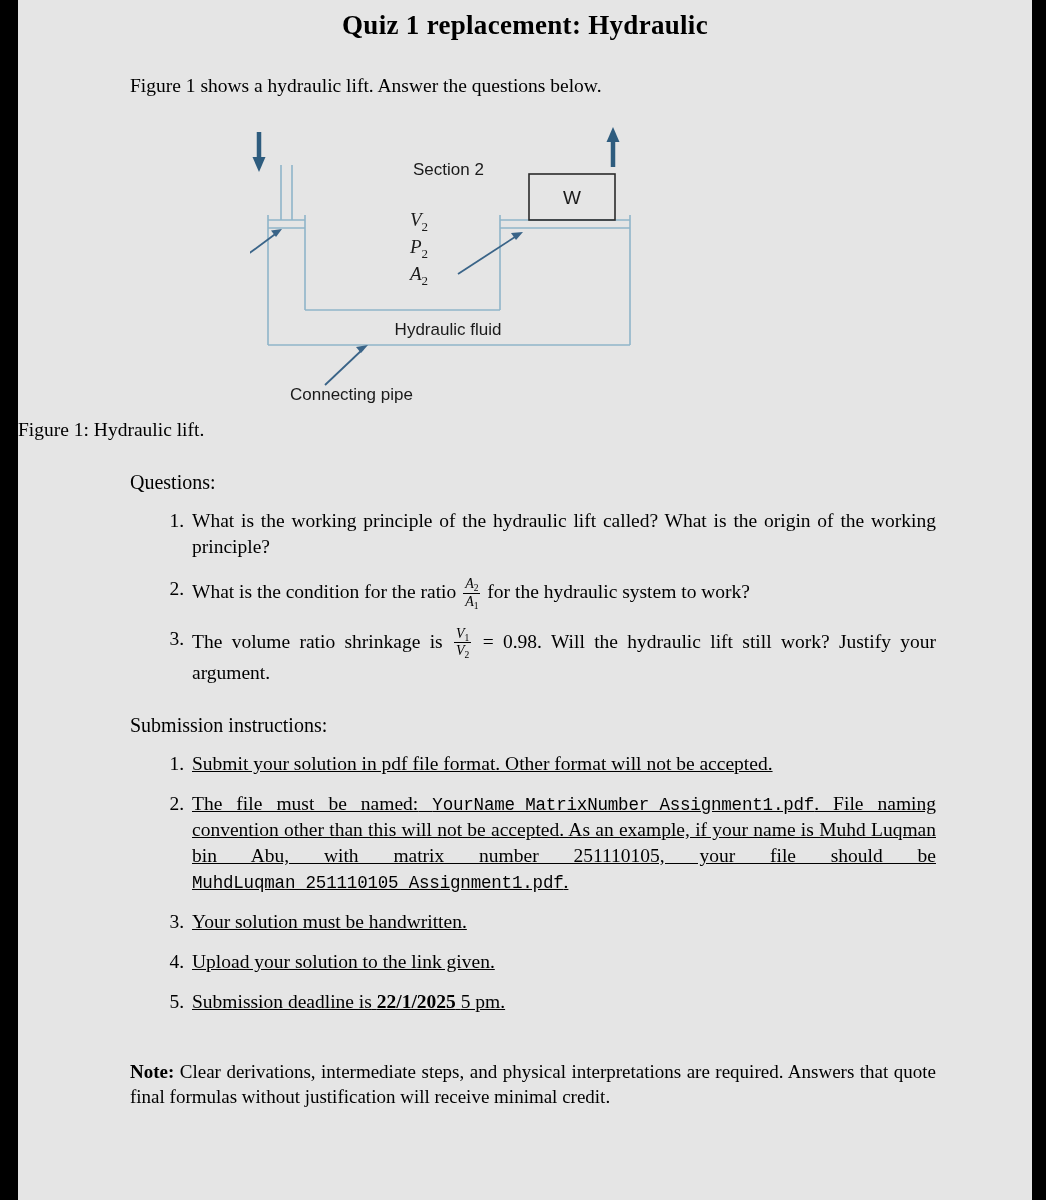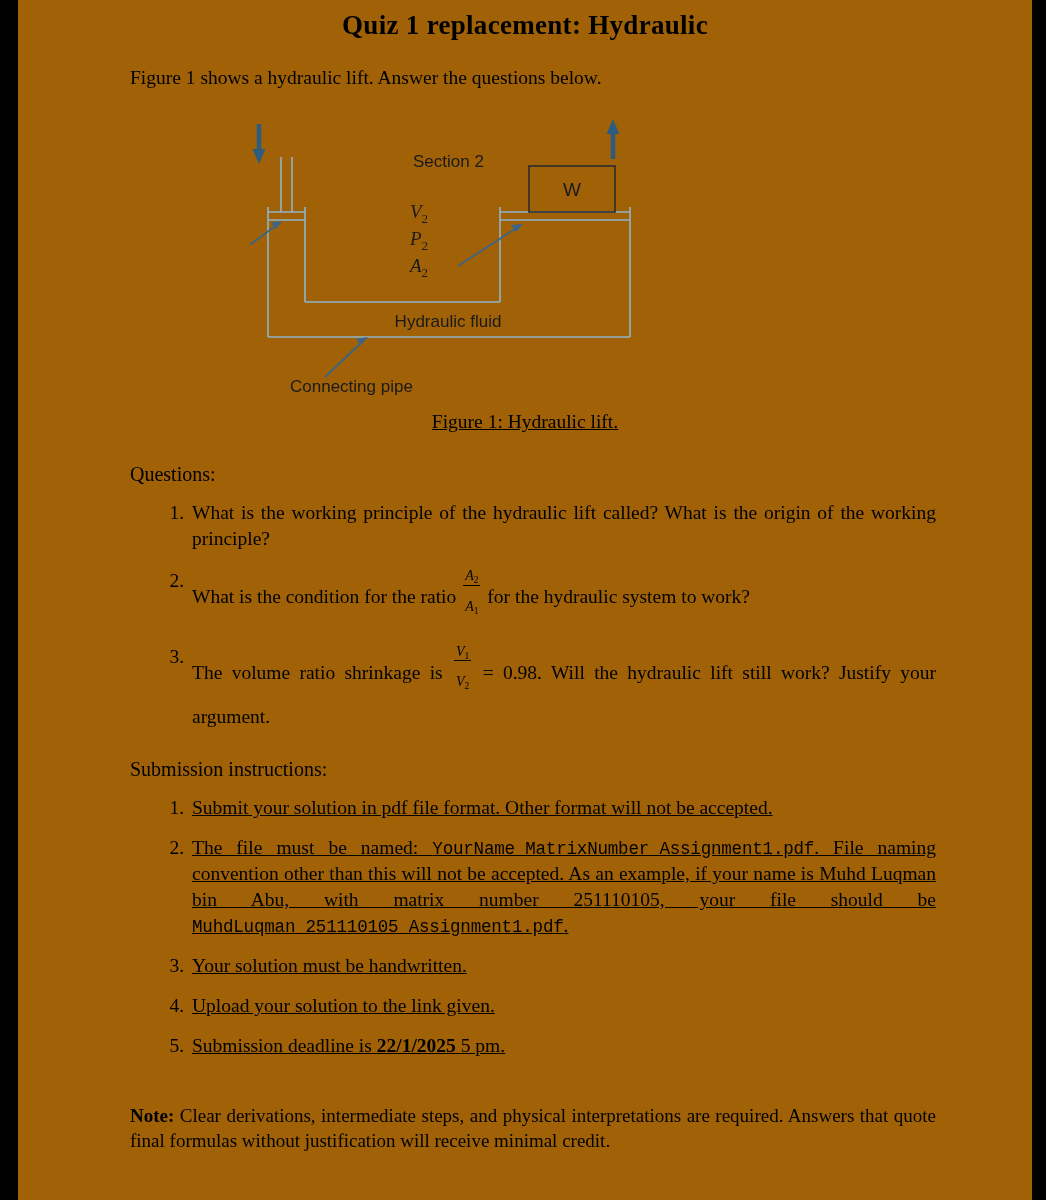--- a/index.html
+++ b/index.html
@@ -13,21 +13,21 @@
     position: relative;
     overflow: hidden;
     font-family: "Liberation Serif", "DejaVu Serif", serif;
   }
   .page {
     position: absolute;
     left: 18px;
     top: 0;
     width: 1014px;
     height: 1200px;
-    background: #a16207;
+    background: #e5e5e5;
     overflow: hidden;
   }
   .content {
     position: absolute;
     left: 0;
     top: 0;
     width: 1014px;
     padding: 0;
   }
 
@@ -37,46 +37,44 @@
     font-size: 27px;
     font-weight: bold;
     font-family: "Liberation Serif", "DejaVu Serif", serif;
     margin: 10px 0 0 0;
     letter-spacing: 0.3px;
     color: #000;
   }
 
   
   .intro {
-    margin: 24px 0 0 0;
+    margin: 32px 0 0 0;
     padding: 0 96px 0 112px;
     font-size: 19.5px;
     line-height: 1.35;
     color: #000;
   }
 
   
   .figure-wrap {
     margin-top: 18px;
     position: relative;
     height: 300px;
   }
   .figure-svg {
     display: block;
     margin: 0 auto;
     position: absolute;
     left: 232px;
     top: 0;
   }
   .fig-caption {
-    text-align: center;
     font-size: 19.5px;
     margin-top: 2px;
     color: #000;
-    text-decoration: underline;
   }
 
   
   .sec-head {
     font-size: 20px;
     font-weight: normal;
     margin: 0 0 0 0;
     padding-left: 112px;
     color: #000;
   }
@@ -117,21 +115,21 @@
     display: inline-block;
     vertical-align: -0.52em;
     text-align: center;
     font-size: 0.72em;
     line-height: 1.02;
     margin: 0 2px;
   }
   .frac .num { display: block; padding: 0 2px; }
   .frac .den {
     display: block;
-    padding: 13px 2px;
+    padding: 0 2px;
     border-top: 1px solid #000;
   }
 
   .mono {
     font-family: "Liberation Mono", "DejaVu Sans Mono", monospace;
     font-size: 0.90em;
     letter-spacing: -0.2px;
   }
   .bold { font-weight: bold; }
 

